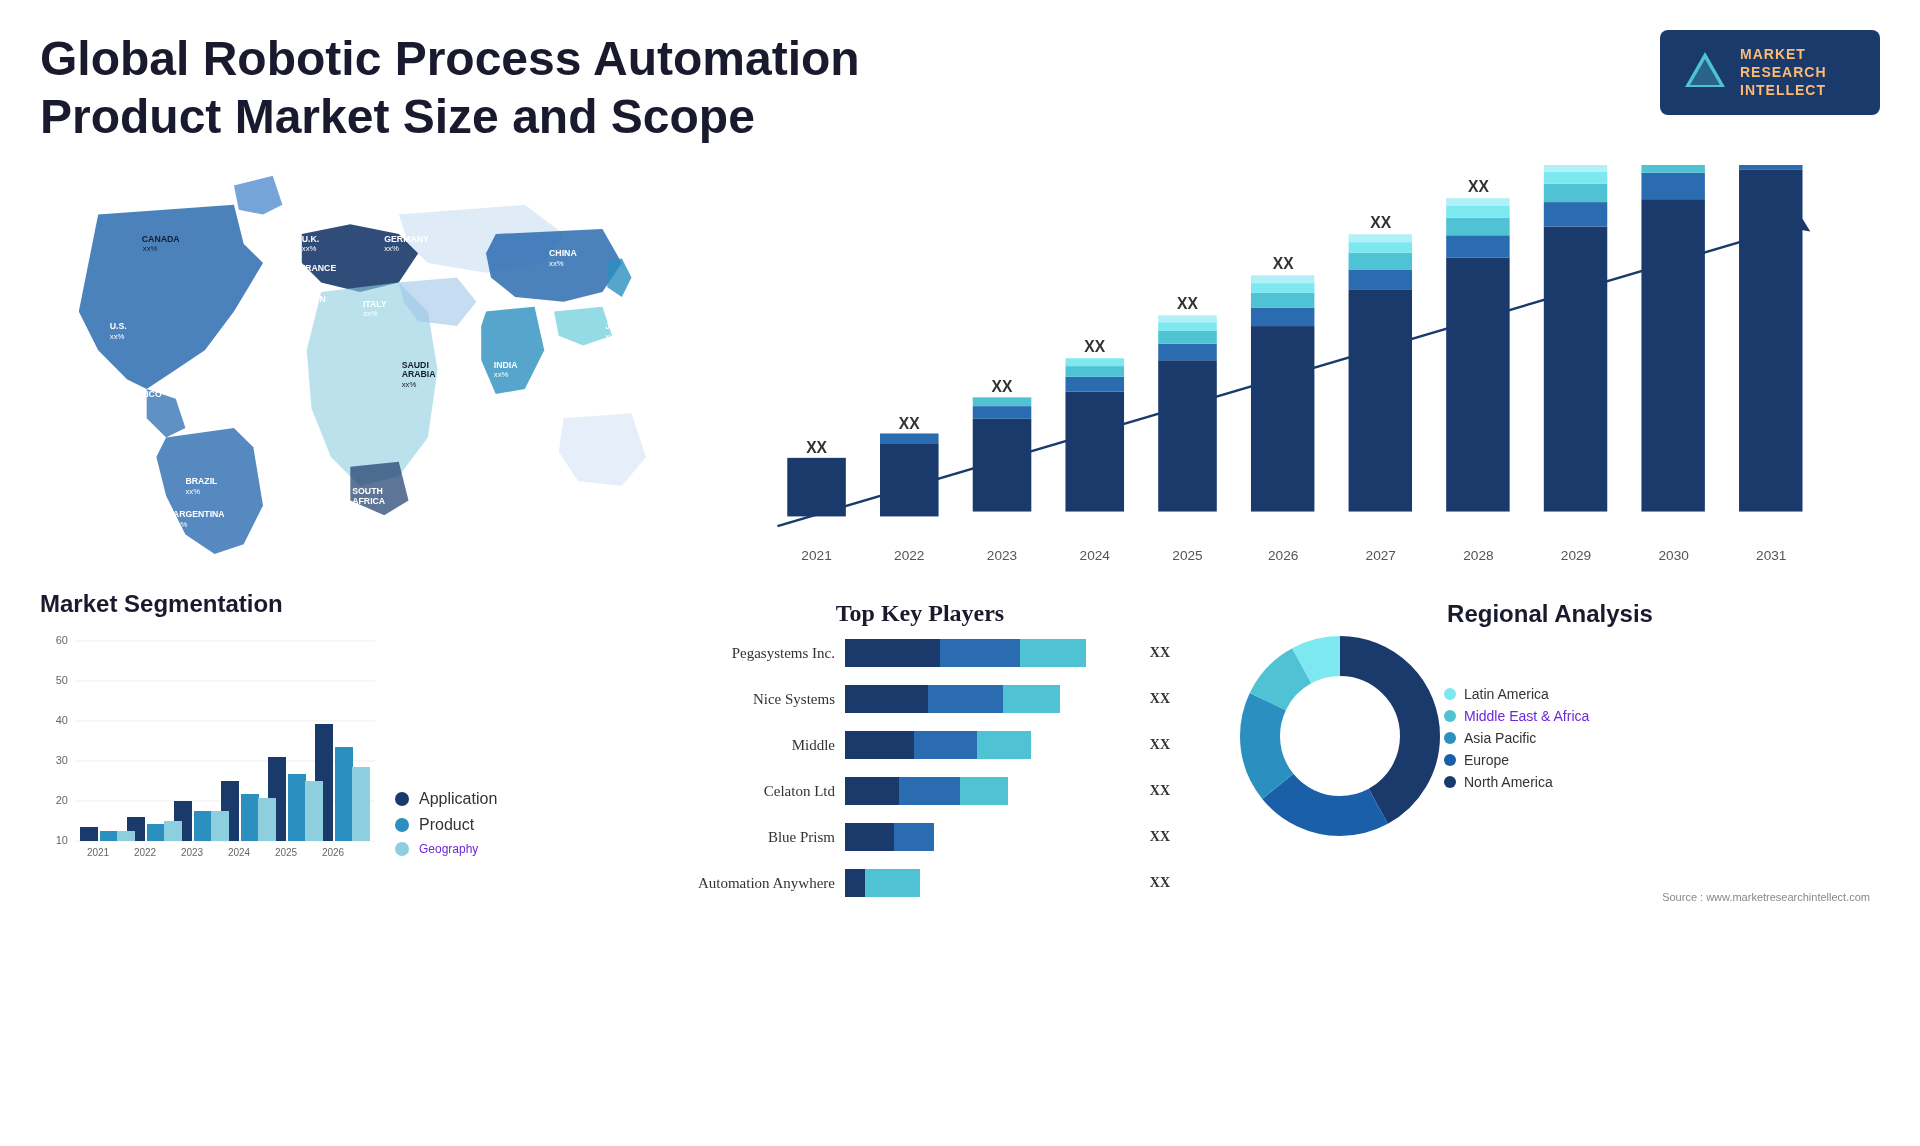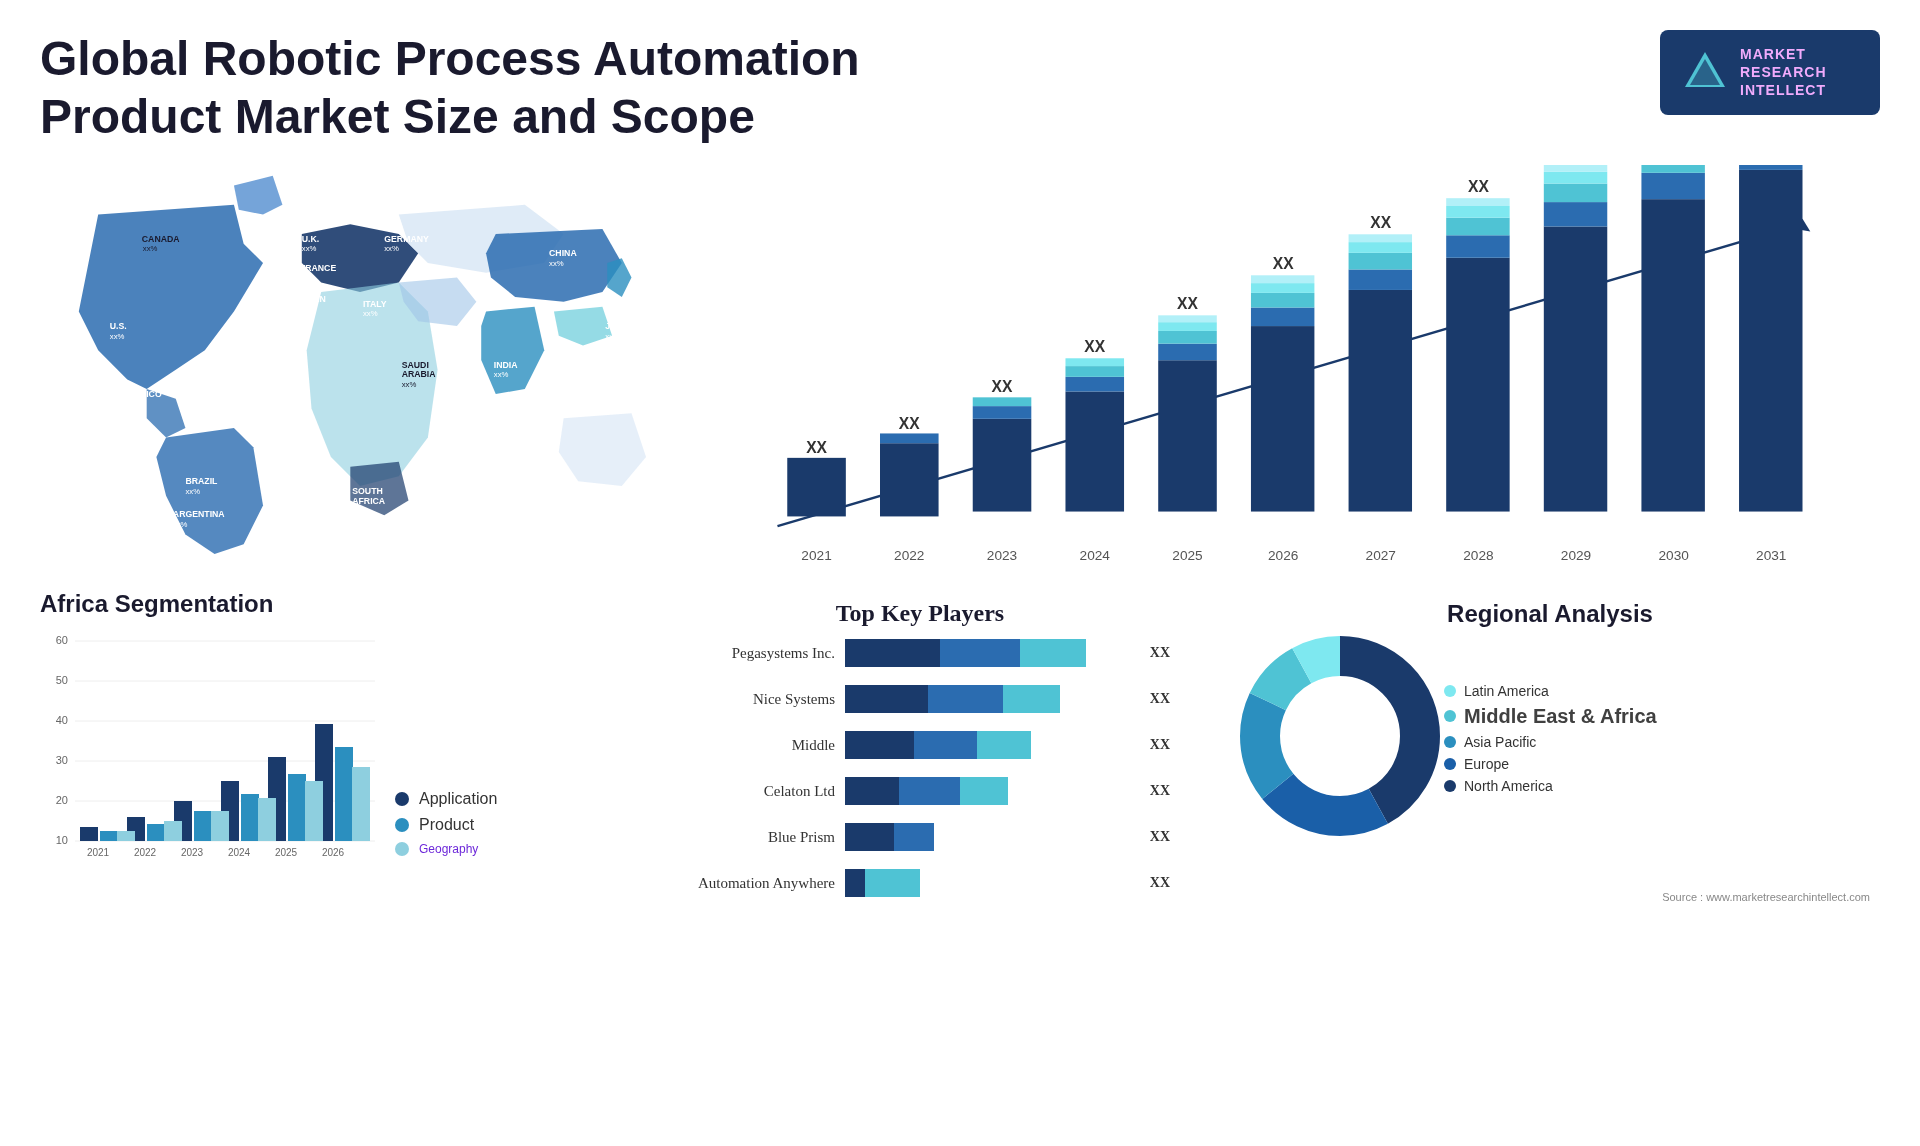--- a/index.html
+++ b/index.html
@@ -33,21 +33,21 @@
       background: #1a3a6b;
       padding: 15px 20px;
       border-radius: 8px;
       min-width: 220px;
     }
     .logo-icon {
       width: 50px;
       height: 50px;
     }
     .logo-text {
-      color: #f0abfc;
+      color: #fdba74;
       font-size: 14px;
       font-weight: 700;
       line-height: 1.3;
       text-transform: uppercase;
       letter-spacing: 1px;
     }
 
     
     .map-section {
       position: relative;
@@ -334,21 +334,21 @@
       <rect x="1035" y="-25" width="65" height="30" fill="#2b6cb0"></rect>
       <text x="1068" y="405" text-anchor="middle" font-size="14" fill="#555">2031</text>
       <text x="1068" y="-30" text-anchor="middle" font-size="16" font-weight="bold" fill="#333">XX</text>
     </svg>
   </div>
 </div>
 
 <div style="display:flex; padding:5px 40px; gap:20px; height:300px;">
 
   <div style="flex:0 0 580px;">
-    <div class="section-title" style="text-align:left; font-size:24px; margin-bottom:8px;">Africa Segmentation</div>
+    <div class="section-title" style="text-align:left; font-size:24px; margin-bottom:8px;">Market Segmentation</div>
     <div style="display:flex; gap:15px; align-items:flex-end;">
       <svg viewBox="0 0 340 250" width="340" height="250">
 
         <text x="28" y="18" font-size="11" fill="#666" text-anchor="end">60</text>
         <text x="28" y="58" font-size="11" fill="#666" text-anchor="end">50</text>
         <text x="28" y="98" font-size="11" fill="#666" text-anchor="end">40</text>
         <text x="28" y="138" font-size="11" fill="#666" text-anchor="end">30</text>
         <text x="28" y="178" font-size="11" fill="#666" text-anchor="end">20</text>
         <text x="28" y="218" font-size="11" fill="#666" text-anchor="end">10</text>
 
@@ -482,21 +482,21 @@
         <circle cx="100" cy="100" r="55" fill="white"></circle>
       </svg>
 
       <div class="regional-legend">
         <div class="regional-legend-item">
           <div class="regional-dot" style="background:#7ee8f0;"></div>
           <span style="font-size:14px; color:#333;">Latin America</span>
         </div>
         <div class="regional-legend-item">
           <div class="regional-dot" style="background:#4fc3d4;"></div>
-          <span style="font-size:20px; color:#404040;font-weight:bold;">Middle East &amp; Africa</span>
+          <span style="font-size:14px; color:#6d28d9;">Middle East &amp; Africa</span>
         </div>
         <div class="regional-legend-item">
           <div class="regional-dot" style="background:#2b8fbf;"></div>
           <span style="font-size:14px; color:#333;">Asia Pacific</span>
         </div>
         <div class="regional-legend-item">
           <div class="regional-dot" style="background:#1a5fa8;"></div>
           <span style="font-size:14px; color:#333;">Europe</span>
         </div>
         <div class="regional-legend-item">

